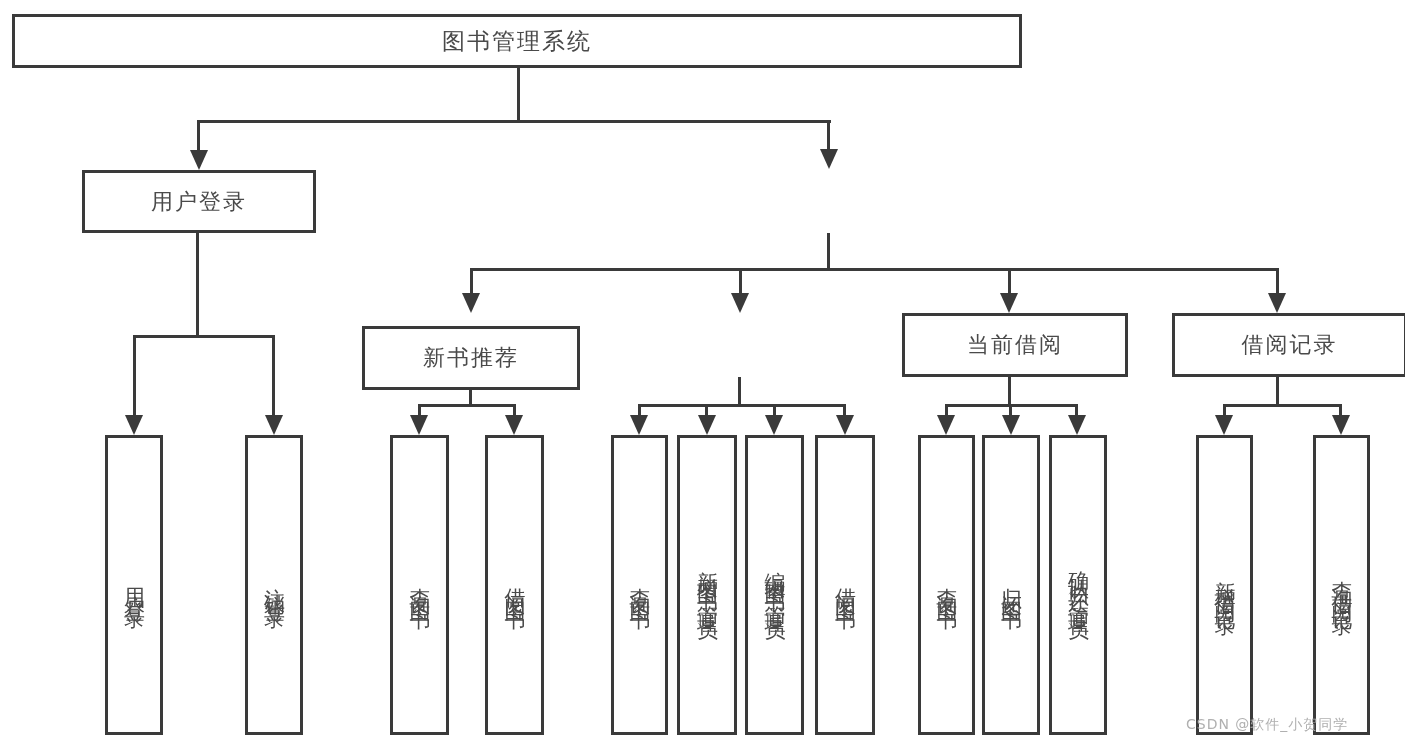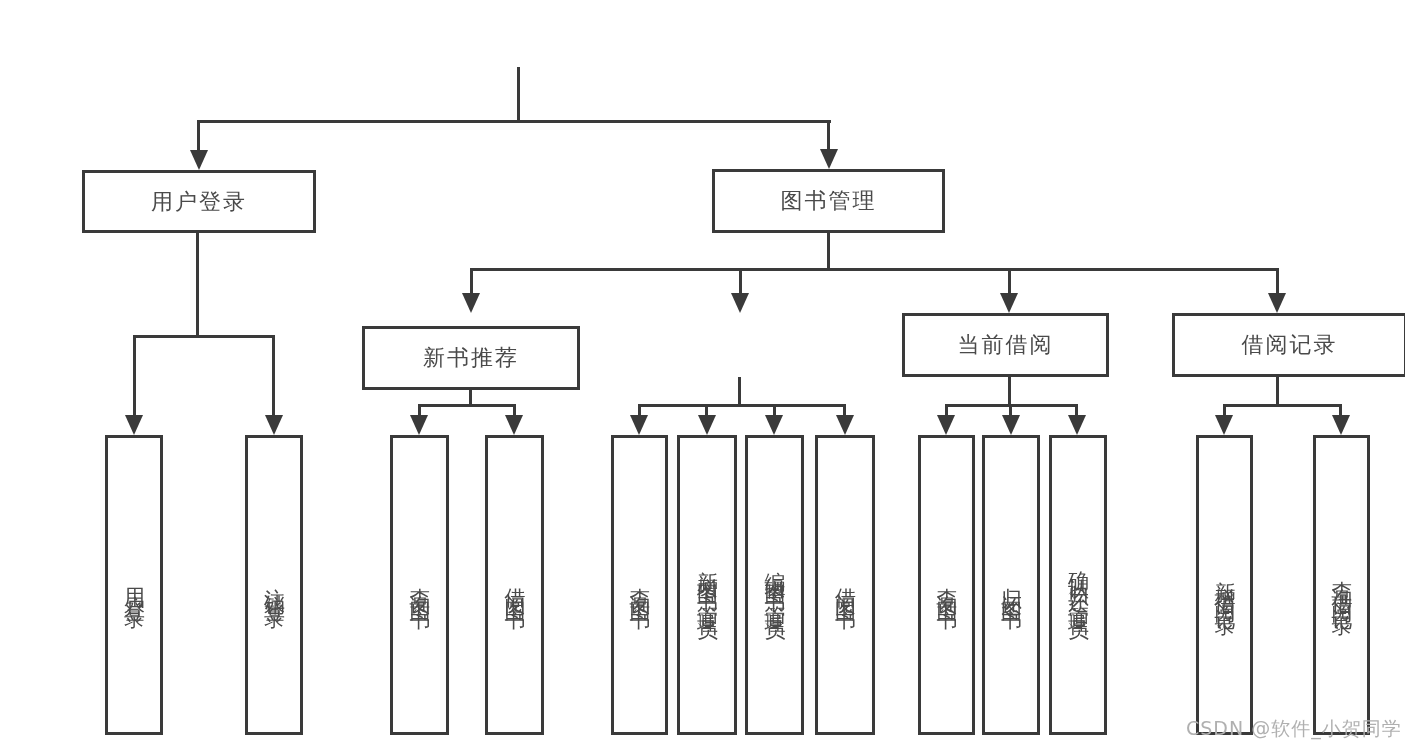--- a/index.html
+++ b/index.html
@@ -49,63 +49,63 @@
     height: 0;
     border-left: 9px solid transparent;
     border-right: 9px solid transparent;
     border-top: 20px solid var(--line);
     z-index: 1;
   }
   .watermark {
     position: absolute;
     left: 1186px;
     top: 716px;
-    font-size: 19px;
+    font-size: 14px;
     color: var(--watermark);
     letter-spacing: 1px;
     z-index: 5;
     white-space: nowrap;
   }
 </style>
 </head>
 <body>
 
 <div class="stage">
 
+  <div class="node" style="left:12px; top:14px; width:1010px; height:54px; font-size:23px;">图书管理系统</div>
 
   <div class="vline" style="left:517px; top:67px; width:3px; height:55px;"></div>
   <div class="hline" style="left:197px; top:120px; width:634px; height:3px;"></div>
   <div class="vline" style="left:197px; top:120px; width:3px; height:32px;"></div>
   <div class="arrow" style="left:190px; top:150px;"></div>
   <div class="vline" style="left:827px; top:120px; width:3px; height:31px;"></div>
   <div class="arrow" style="left:820px; top:149px;"></div>
 
   <div class="node" style="left:82px; top:170px; width:234px; height:63px;">用户登录</div>
-  <div class="node" style="left:712px; top:169px; width:233px; height:64px;">图书管理</div>
 
   <div class="vline" style="left:196px; top:233px; width:3px; height:104px;"></div>
   <div class="hline" style="left:133px; top:335px; width:142px; height:3px;"></div>
   <div class="vline" style="left:133px; top:335px; width:3px; height:82px;"></div>
   <div class="arrow" style="left:125px; top:415px;"></div>
   <div class="vline" style="left:272px; top:335px; width:3px; height:82px;"></div>
   <div class="arrow" style="left:265px; top:415px;"></div>
 
   <div class="vline" style="left:827px; top:233px; width:3px; height:38px;"></div>
   <div class="hline" style="left:470px; top:268px; width:808px; height:3px;"></div>
   <div class="vline" style="left:470px; top:268px; width:3px; height:27px;"></div>
   <div class="arrow" style="left:462px; top:293px;"></div>
   <div class="vline" style="left:739px; top:268px; width:3px; height:27px;"></div>
   <div class="arrow" style="left:731px; top:293px;"></div>
   <div class="vline" style="left:1008px; top:268px; width:3px; height:27px;"></div>
   <div class="arrow" style="left:1000px; top:293px;"></div>
   <div class="vline" style="left:1276px; top:268px; width:3px; height:27px;"></div>
   <div class="arrow" style="left:1268px; top:293px;"></div>
 
   <div class="node" style="left:362px; top:326px; width:218px; height:64px;">新书推荐</div>
-  <div class="node" style="left:902px; top:313px; width:207px; height:64px;">当前借阅</div>
+  <div class="node" style="left:902px; top:313px; width:226px; height:64px;">当前借阅</div>
   <div class="node" style="left:1172px; top:313px; width:235px; height:64px;">借阅记录</div>
 
   <div class="vline" style="left:469px; top:377px; width:3px; height:30px;"></div>
   <div class="hline" style="left:418px; top:404px; width:98px; height:3px;"></div>
   <div class="vline" style="left:418px; top:404px; width:3px; height:13px;"></div>
   <div class="arrow" style="left:410px; top:415px;"></div>
   <div class="vline" style="left:513px; top:404px; width:3px; height:13px;"></div>
   <div class="arrow" style="left:505px; top:415px;"></div>
 
   <div class="vline" style="left:738px; top:377px; width:3px; height:30px;"></div>

